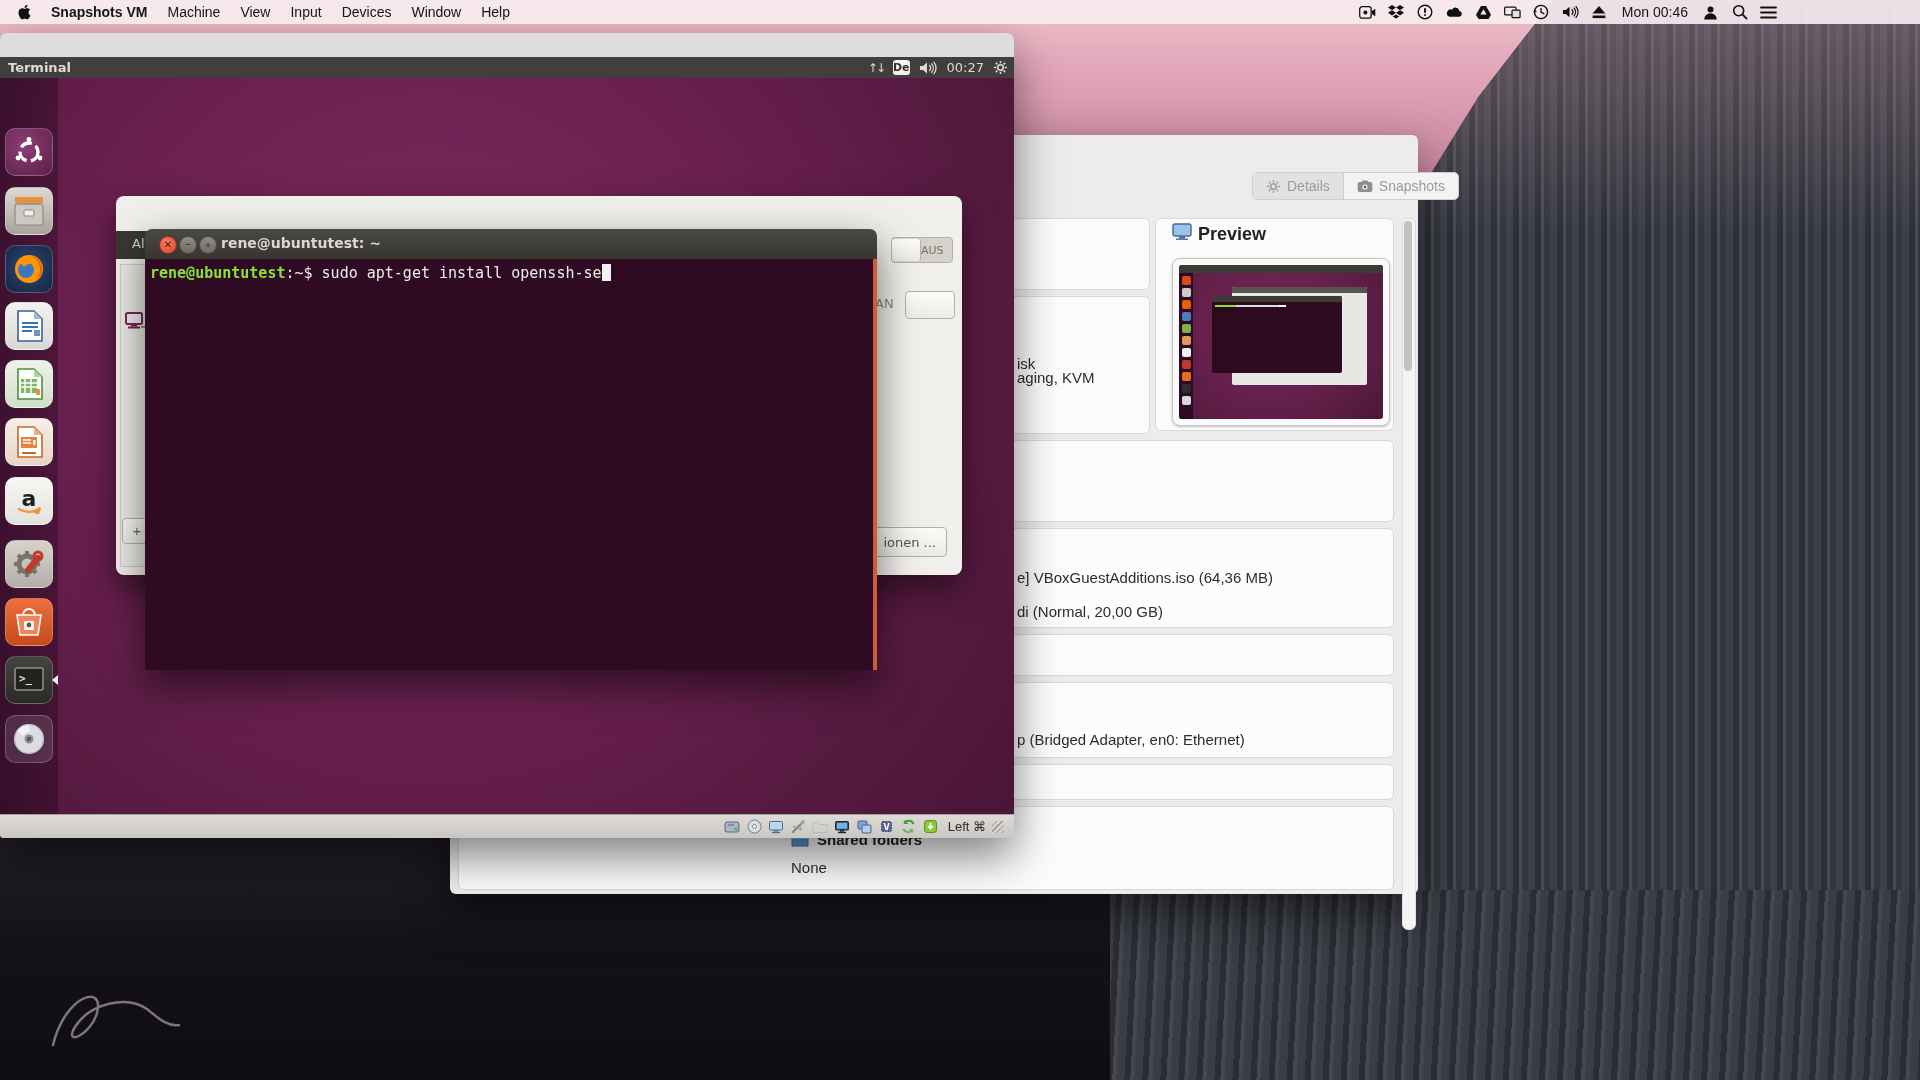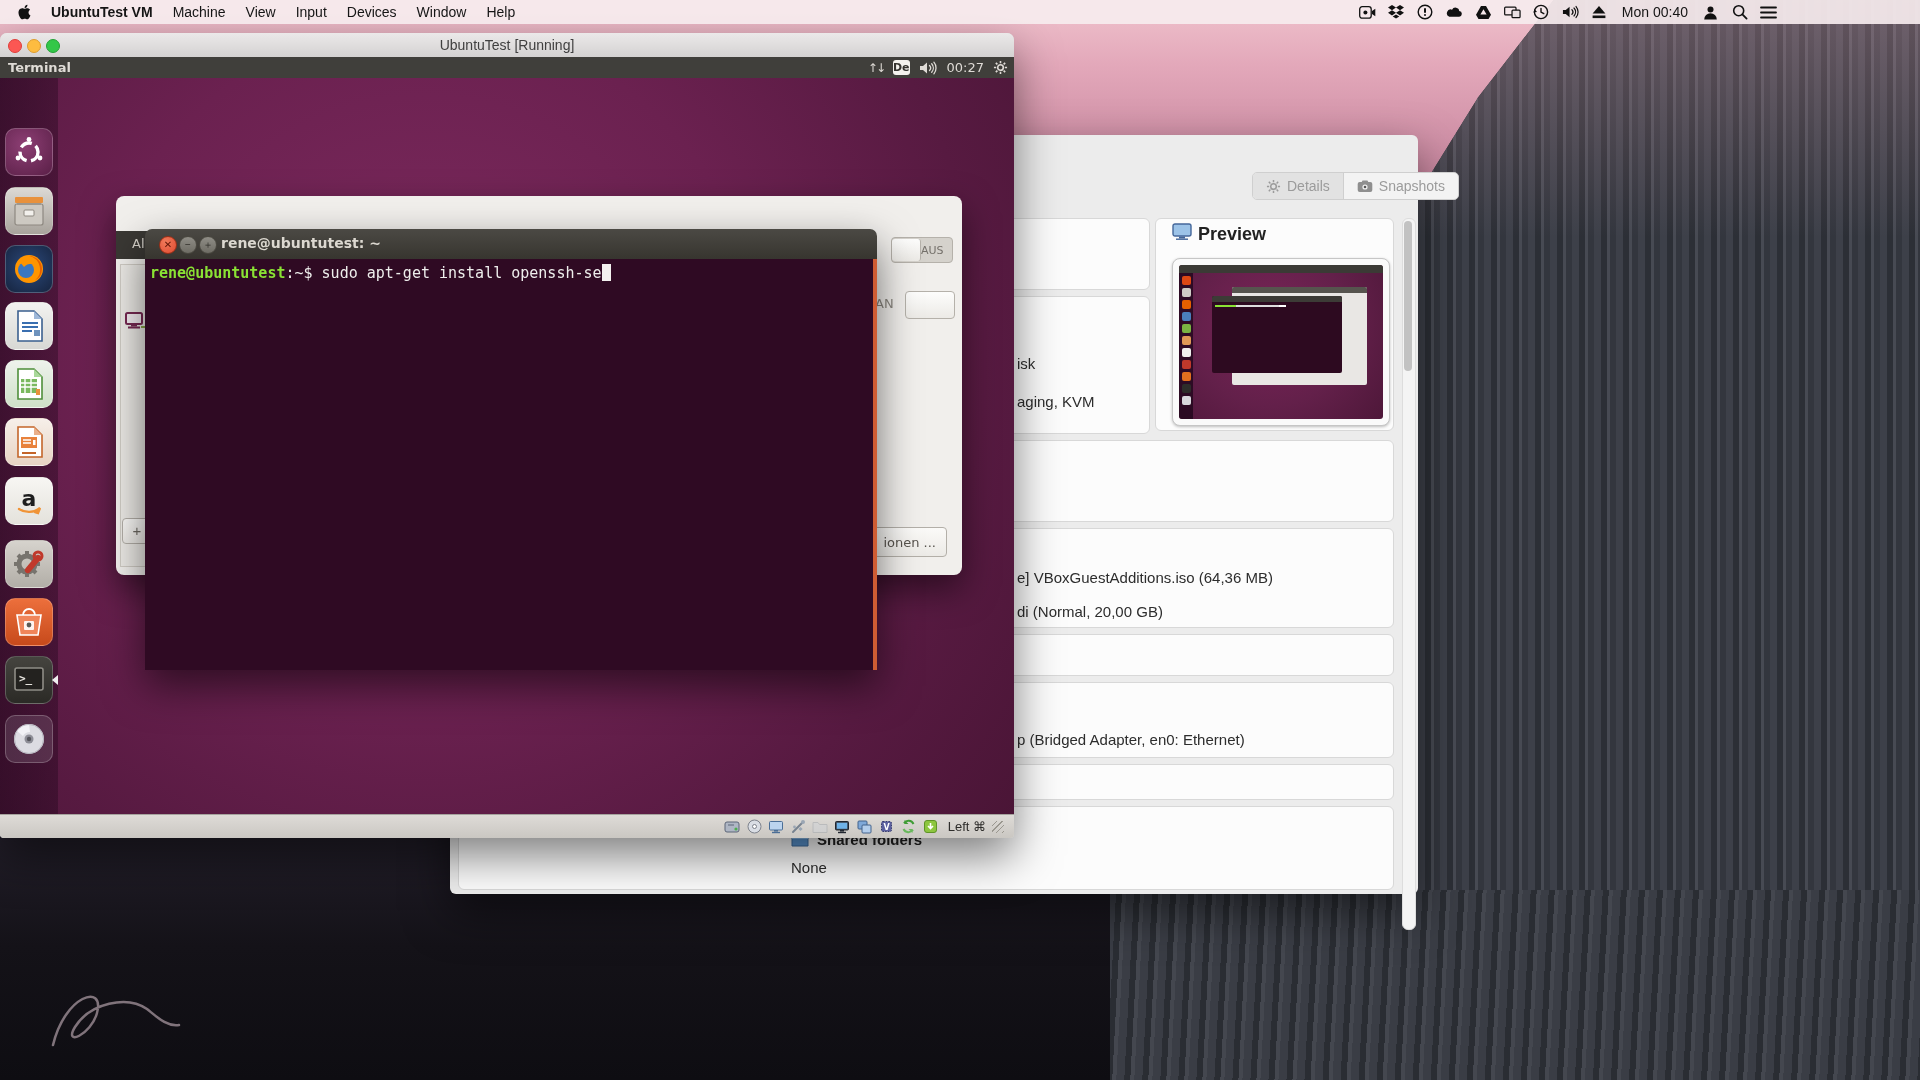--- a/index.html
+++ b/index.html
@@ -146,21 +146,21 @@
   <path d="M18 70 C30 20 70 8 62 38 C56 60 28 72 40 52 C55 28 92 20 112 34 C122 42 132 52 144 50" fill="none" stroke="#dcc6d0" stroke-width="2.5" stroke-linecap="round"></path>
 </svg>
 
 <div class="abs" id="menubar">
   <span class="apple">
     <svg width="13" height="16" viewBox="0 0 14 17">
       <path fill="#111" d="M11.3 9.1c0-2 1.6-3 1.7-3.1-.9-1.4-2.4-1.6-2.9-1.6-1.2-.1-2.4.7-3 .7-.6 0-1.6-.7-2.6-.7-1.3 0-2.6.8-3.3 2-1.4 2.4-.4 6 1 8 .7 1 1.5 2.1 2.5 2 1 0 1.4-.6 2.6-.6 1.2 0 1.5.6 2.6.6s1.8-1 2.4-2c.8-1.1 1.1-2.2 1.1-2.3-.1 0-2.1-.8-2.1-3z"></path>
       <path fill="#111" d="M9.4 3.1c.5-.7.9-1.6.8-2.5-.8 0-1.7.5-2.3 1.2-.5.6-.9 1.5-.8 2.4.9.1 1.8-.5 2.3-1.1z"></path>
     </svg>
   </span>
-  <span class="mitem appname">UbuntuTest VM</span>
+  <span class="mitem appname">Snapshots VM</span>
   <span class="mitem">Machine</span>
   <span class="mitem">View</span>
   <span class="mitem">Input</span>
   <span class="mitem">Devices</span>
   <span class="mitem">Window</span>
   <span class="mitem">Help</span>
 
   <div id="mb-right">
     <span class="sicon">
       <svg width="17" height="13" viewBox="0 0 17 13">
@@ -209,21 +209,21 @@
           <path fill="#111" d="M1 5h3l4-3.5v11L4 9H1z"></path>
           <path d="M10.5 4.5a3.6 3.6 0 0 1 0 5M12.7 2.8a6.3 6.3 0 0 1 0 8.4M14.9 1.2a9 9 0 0 1 0 11.6" fill="none" stroke="#111" stroke-width="1.3" stroke-linecap="round"></path>
         </svg>
     </span>
     <span class="sicon">
       <svg width="14" height="13" viewBox="0 0 14 13">
           <path fill="#111" d="M7 0 L13.4 7.5 H0.6z"></path>
           <rect x="0.6" y="9.5" width="12.8" height="2.6" fill="#111"></rect>
         </svg>
     </span>
-    <span id="mb-clock">Mon 00:40</span>
+    <span id="mb-clock">Mon 00:46</span>
     <span class="sicon">
       <svg width="15" height="15" viewBox="0 0 15 15">
           <circle cx="7.5" cy="4.4" r="3" fill="#111"></circle>
           <path fill="#111" d="M1.2 14.5a6.3 6.3 0 0 1 12.6 0z"></path>
         </svg>
     </span>
     <span class="sicon">
       <svg width="16" height="16" viewBox="0 0 16 16">
           <circle cx="6.7" cy="6.7" r="5" fill="none" stroke="#111" stroke-width="1.6"></circle>
           <path d="M10.4 10.4 L14.6 14.6" stroke="#111" stroke-width="1.8" stroke-linecap="round"></path>
@@ -253,21 +253,21 @@
           <circle cx="8" cy="7" r="2.6" fill="#f2f2f2"></circle>
           <circle cx="8" cy="7" r="1.3" fill="#555"></circle>
         </svg>
       <span>Snapshots</span>
     </div>
   </div>
 
   <div class="gbox" style="left:8px;top:83px;width:690px;height:70px;"></div>
   <div class="gbox" style="left:8px;top:161px;width:690px;height:136px;">
     <span class="gtext" style="left:558px;top:58px;">isk</span>
-    <span class="gtext" style="left:558px;top:96px;">aging, KVM</span>
+    <span class="gtext" style="left:558px;top:72px;">aging, KVM</span>
   </div>
   <div class="gbox" style="left:8px;top:305px;width:934px;height:80px;"></div>
   <div class="gbox" style="left:8px;top:393px;width:934px;height:98px;">
     <span class="gtext" style="left:558px;top:40px;">e] VBoxGuestAdditions.iso (64,36 MB)</span>
     <span class="gtext" style="left:558px;top:74px;">di (Normal, 20,00 GB)</span>
   </div>
   <div class="gbox" style="left:8px;top:499px;width:934px;height:40px;"></div>
   <div class="gbox" style="left:8px;top:547px;width:934px;height:74px;">
     <span class="gtext" style="left:558px;top:48px;">p (Bridged Adapter, en0: Ethernet)</span>
   </div>
@@ -315,26 +315,20 @@
         </div>
     </div>
   </div>
 
   <div class="abs" id="mgr-scroll" style="position:absolute;">
     <div id="mgr-thumb"></div>
   </div>
 </div>
 
 <div class="abs win-shadow" id="vmwin">
-  <div id="vm-titlebar">
-    <div class="tl" id="tl-close"></div>
-    <div class="tl" id="tl-min"></div>
-    <div class="tl" id="tl-max"></div>
-    <div id="vm-title">UbuntuTest [Running]</div>
-  </div>
 
   <div id="guest-topbar">
     <span id="gt-app">Terminal</span>
     <div id="gt-right">
       <span id="gt-arrows">↑↓</span>
       <span id="gt-de">De</span>
       <svg width="19" height="14" viewBox="0 0 19 14">
           <path fill="#dfdbd6" d="M1 5h3l4-3.5v11L4 9H1z"></path>
           <path d="M10.5 4.5a3.6 3.6 0 0 1 0 5M12.7 2.8a6.3 6.3 0 0 1 0 8.4M14.9 1.2a9 9 0 0 1 0 11.6" fill="none" stroke="#dfdbd6" stroke-width="1.3" stroke-linecap="round"></path>
         </svg>

